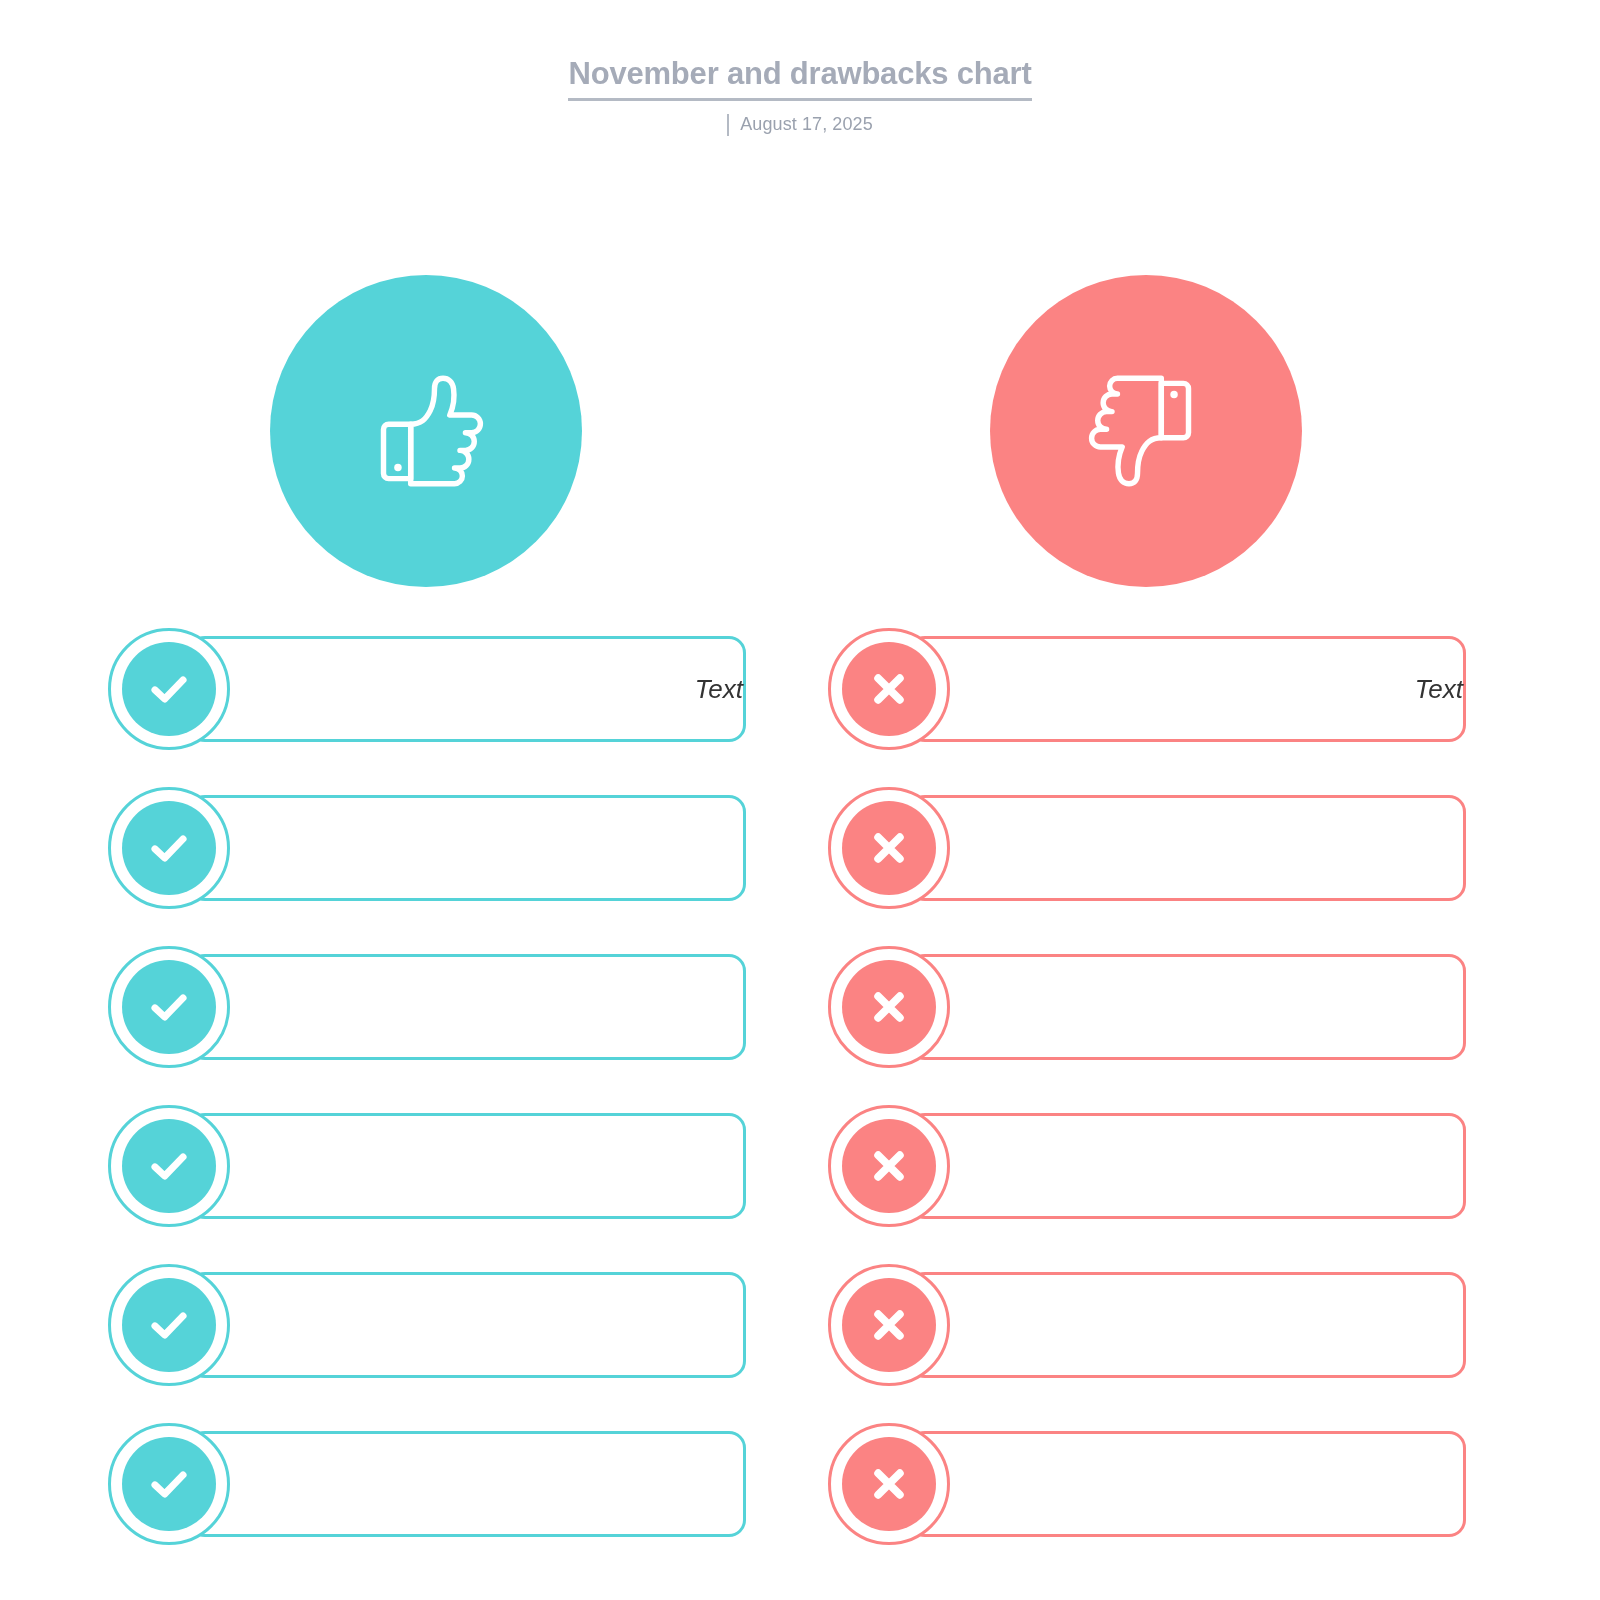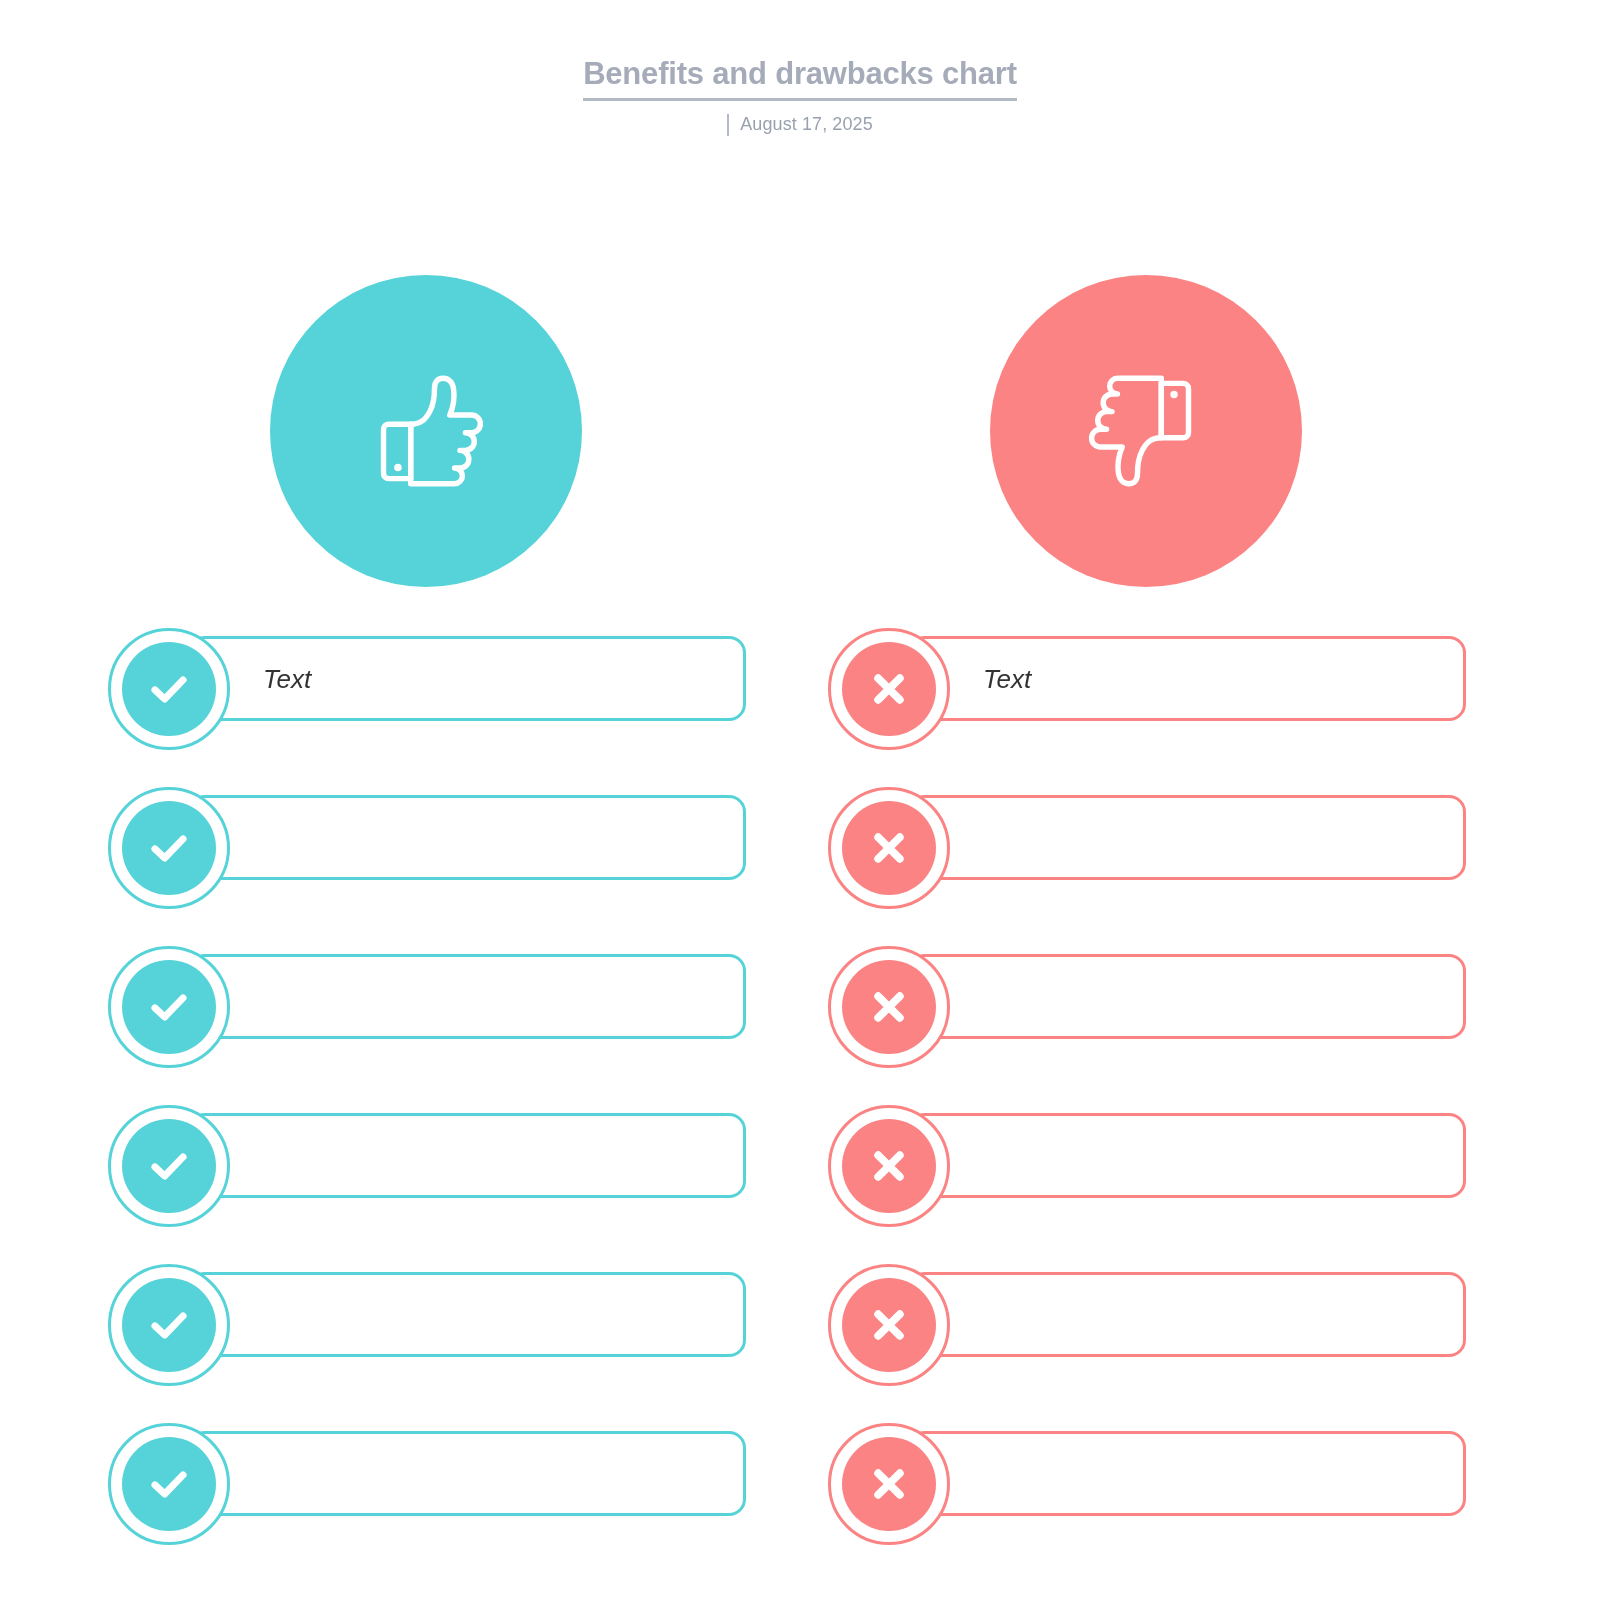--- a/index.html
+++ b/index.html
@@ -100,28 +100,29 @@
     margin-bottom: 42px;
   }
   .row:last-child { margin-bottom: 0; }
 
   
   .field {
     position: absolute;
     left: 88px;
     top: 16px;
     width: 558px;       
-    height: 85px;
+    height: 106px;
     box-sizing: border-box;
     border: 3px solid #55d3d8;
     border-radius: 17px;
     background: #ffffff;
     display: flex;
     align-items: center;
     padding-left: 72px;
+    justify-content: flex-end;
   }
   .cons .field { border-color: #fb8383; }
 
   .field-text {
     font-size: 26px;
     font-style: italic;
     color: #333333;
     line-height: 1;
     white-space: nowrap;
   }
@@ -155,21 +156,21 @@
   }
   .cons .badge-disc { background: #fb8383; }
   .badge-disc svg { display: block; }
 </style>
 </head>
 <body>
 
 <div class="page">
 
   <div class="header">
-    <div class="title">Benefits and drawbacks chart</div>
+    <div class="title">November and drawbacks chart</div>
     <div class="subtitle-wrap">
       <span class="subtitle-rule"></span>
       <span class="subtitle">August 17, 2025</span>
     </div>
   </div>
 
   <div class="hero">
 
     <div class="hero-circle pros">
       <span>

